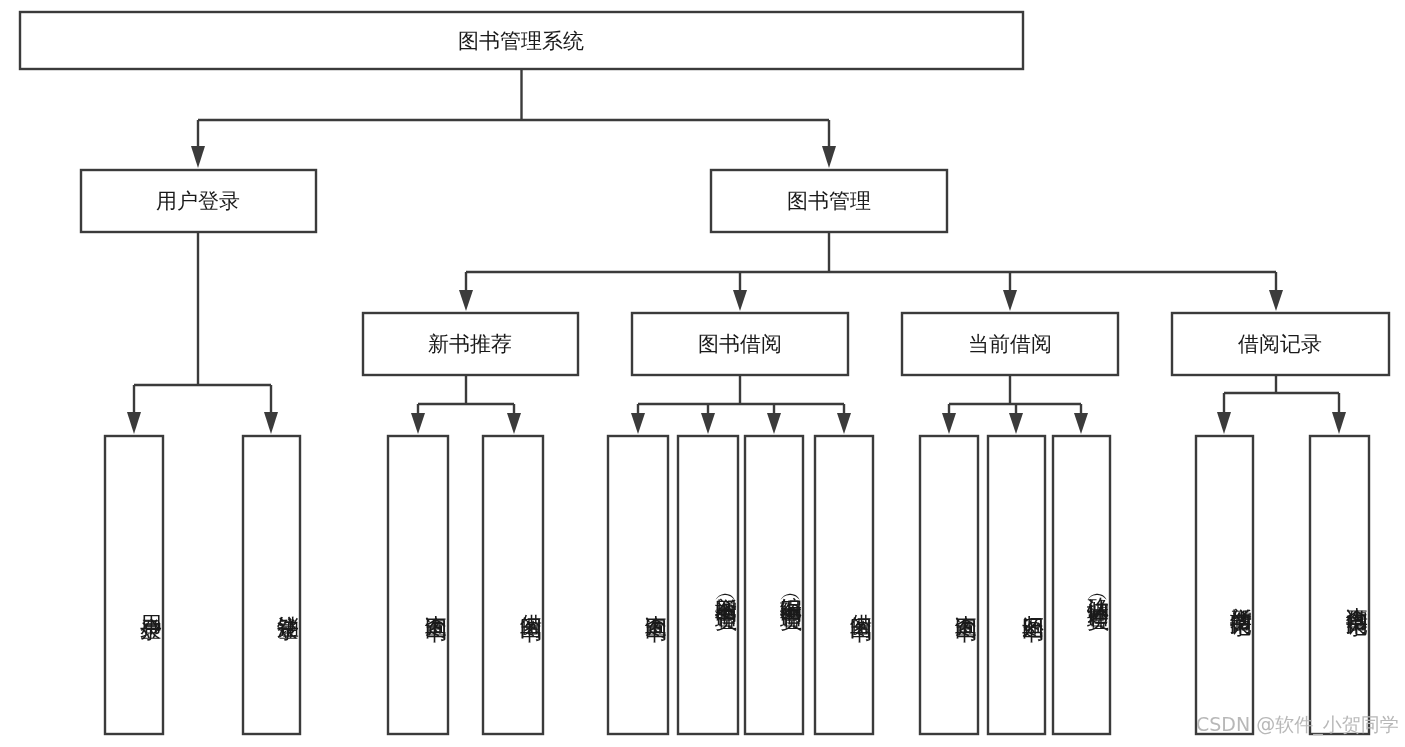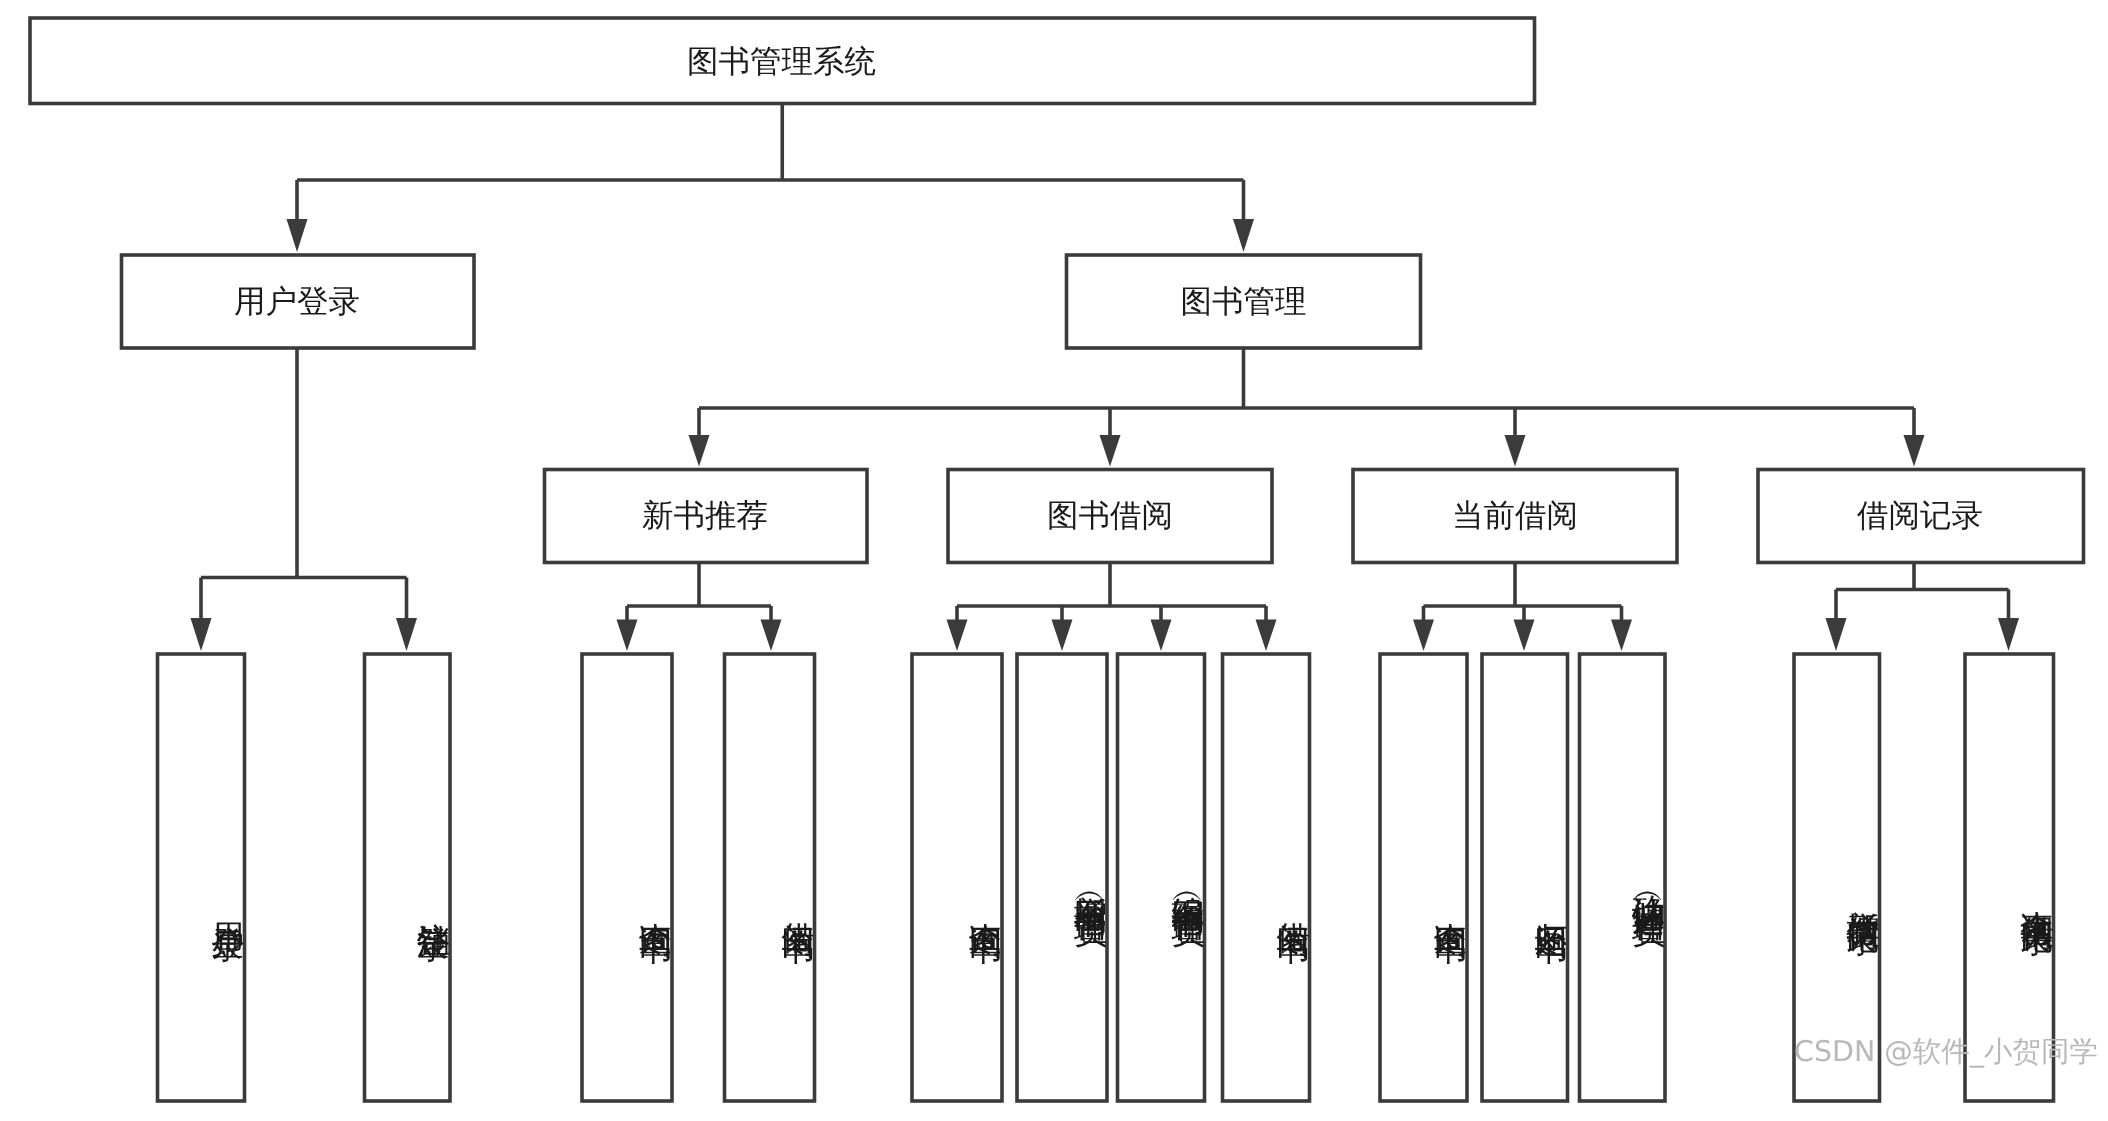--- a/index.html
+++ b/index.html
@@ -222,15 +222,15 @@
   <div class="vert-label" style="left:745px; top:443px; width:58px; height:290px;">编辑图书（管理员）</div>
   <div class="vert-label" style="left:815px; top:468px; width:58px; height:266px;">借阅图书</div>
 
   <div class="vert-label" style="left:920px; top:468px; width:58px; height:266px;">查询图书</div>
   <div class="vert-label" style="left:988px; top:468px; width:57px; height:266px;">归还图书</div>
   <div class="vert-label" style="left:1053px; top:443px; width:57px; height:290px;">确认归还（管理员）</div>
 
   <div class="vert-label" style="left:1196px; top:455px; width:57px; height:279px;">新增借阅记录</div>
   <div class="vert-label" style="left:1310px; top:455px; width:59px; height:279px;">查询借阅记录</div>
 
-  <div class="watermark" style="left:1196px; top:688px;">CSDN @软件_小贺同学</div>
+  <div class="watermark" style="left:1196px; top:712px;">CSDN @软件_小贺同学</div>
 
 </div>
 
 </body></html>

